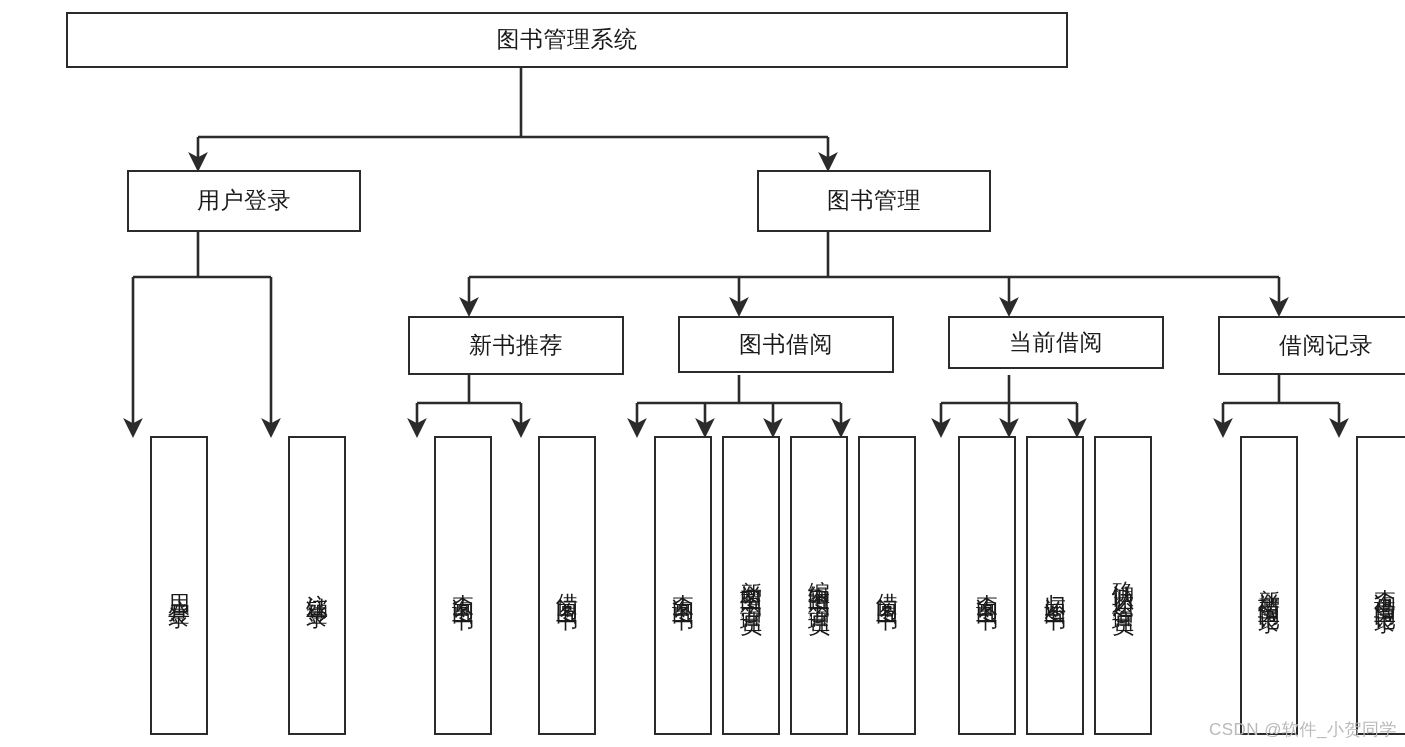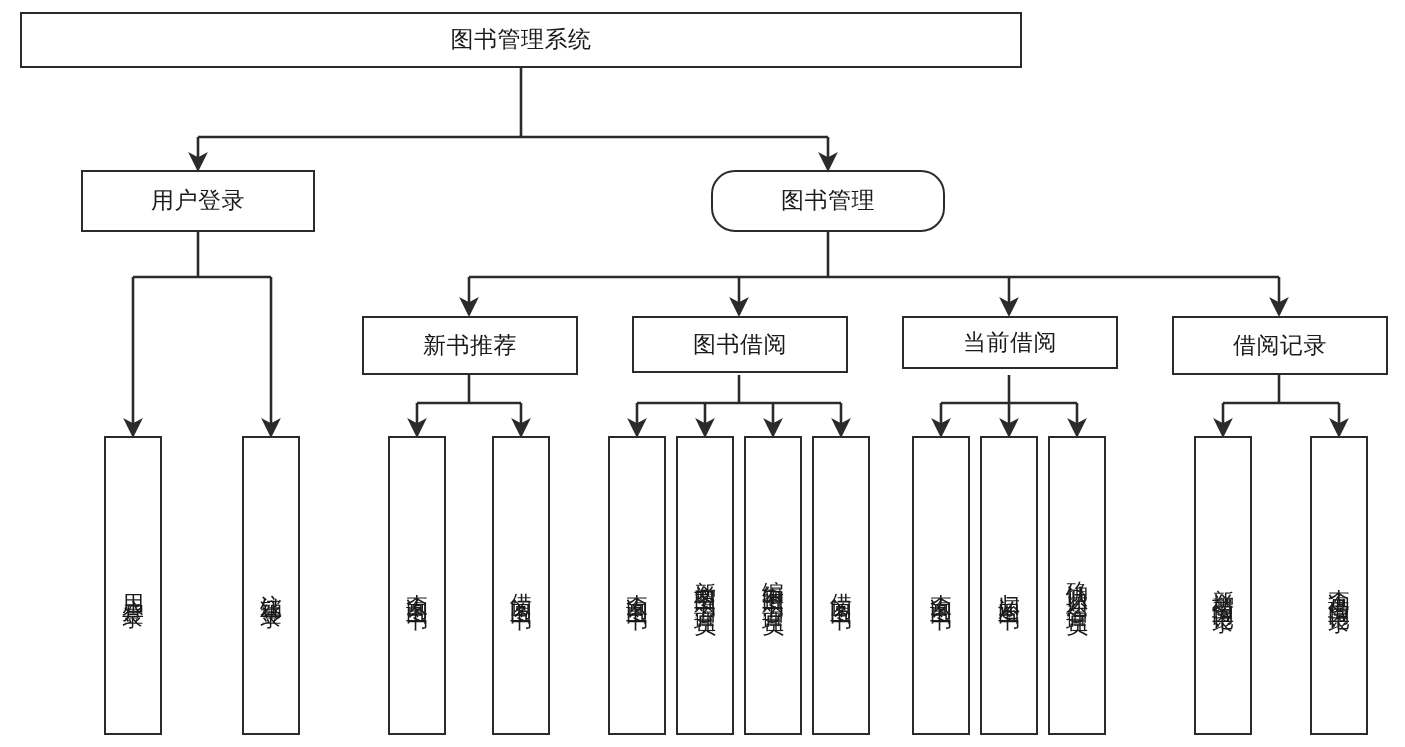--- a/index.html
+++ b/index.html
@@ -28,20 +28,21 @@
   }
   .node {
     position: absolute;
     box-sizing: border-box;
     border: 2.5px solid #2b2b2b;
     background: #ffffff;
     display: flex;
     align-items: center;
     justify-content: center;
     color: #1a1a1a;
+    margin-left: 46px;
   }
   .node.horiz {
     font-size: 23px;
     letter-spacing: 0.5px;
     line-height: 1.1;
   }
   .node.vert {
     font-size: 22px;
     padding: 6px 0;
     align-items: center;
@@ -119,21 +120,21 @@
       <path d="M 1279 375 L 1279 403"></path>
       <path d="M 1223 403 L 1339 403"></path>
       <path d="M 1223 403 L 1223 428" marker-end="url(#arrow)"></path>
       <path d="M 1339 403 L 1339 428" marker-end="url(#arrow)"></path>
     </g>
   </svg>
 
   <div class="node horiz" style="left:20px; top:12px; width:1002px; height:56px;">图书管理系统</div>
 
   <div class="node horiz" style="left:81px; top:170px; width:234px; height:62px;">用户登录</div>
-  <div class="node horiz" style="left:711px; top:170px; width:234px; height:62px;border-radius:24px;">图书管理</div>
+  <div class="node horiz" style="left:711px; top:170px; width:234px; height:62px;">图书管理</div>
 
   <div class="node horiz" style="left:362px; top:316px; width:216px; height:59px;">新书推荐</div>
   <div class="node horiz" style="left:632px; top:316px; width:216px; height:57px;">图书借阅</div>
   <div class="node horiz" style="left:902px; top:316px; width:216px; height:53px;">当前借阅</div>
   <div class="node horiz" style="left:1172px; top:316px; width:216px; height:59px;">借阅记录</div>
 
   <div class="node vert" style="left:104px; top:436px; width:58px; height:299px;">
     <span class="vtext">用户登录</span>
   </div>
   <div class="node vert" style="left:242px; top:436px; width:58px; height:299px;">
@@ -170,14 +171,15 @@
     <span class="vtext">确认归还（管理员）</span>
   </div>
 
   <div class="node vert" style="left:1194px; top:436px; width:58px; height:299px;">
     <span class="vtext">新增借阅记录</span>
   </div>
   <div class="node vert" style="left:1310px; top:436px; width:58px; height:299px;">
     <span class="vtext">查询借阅记录</span>
   </div>
 
+  <div class="watermark">CSDN @软件_小贺同学</div>
 
 </div>
 
 </body></html>

